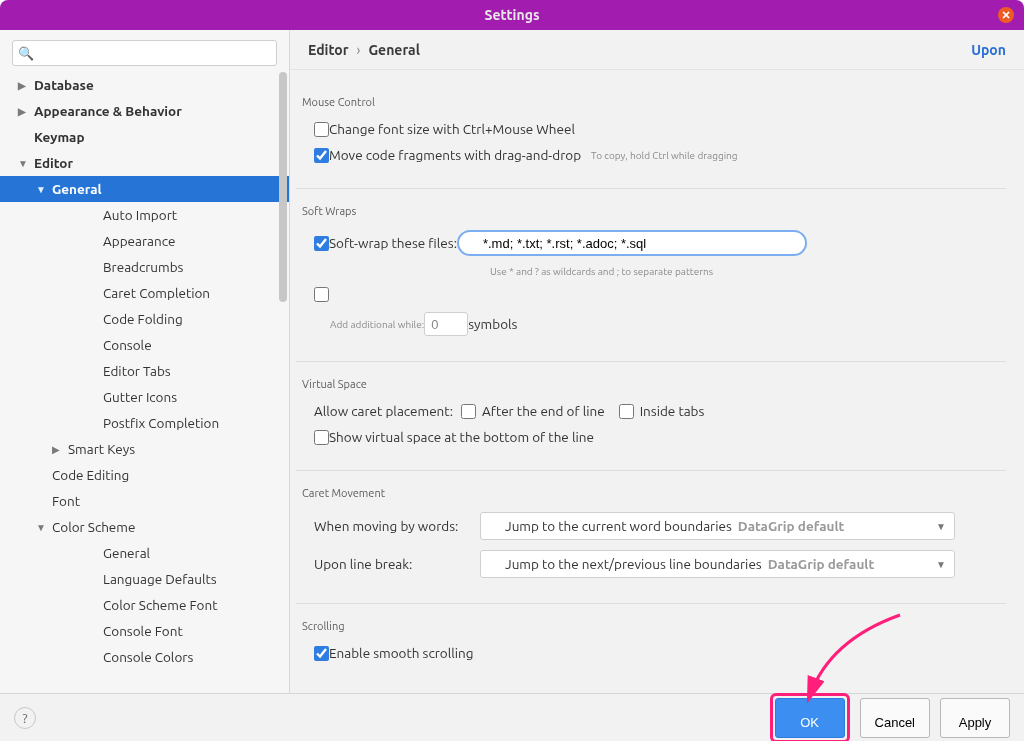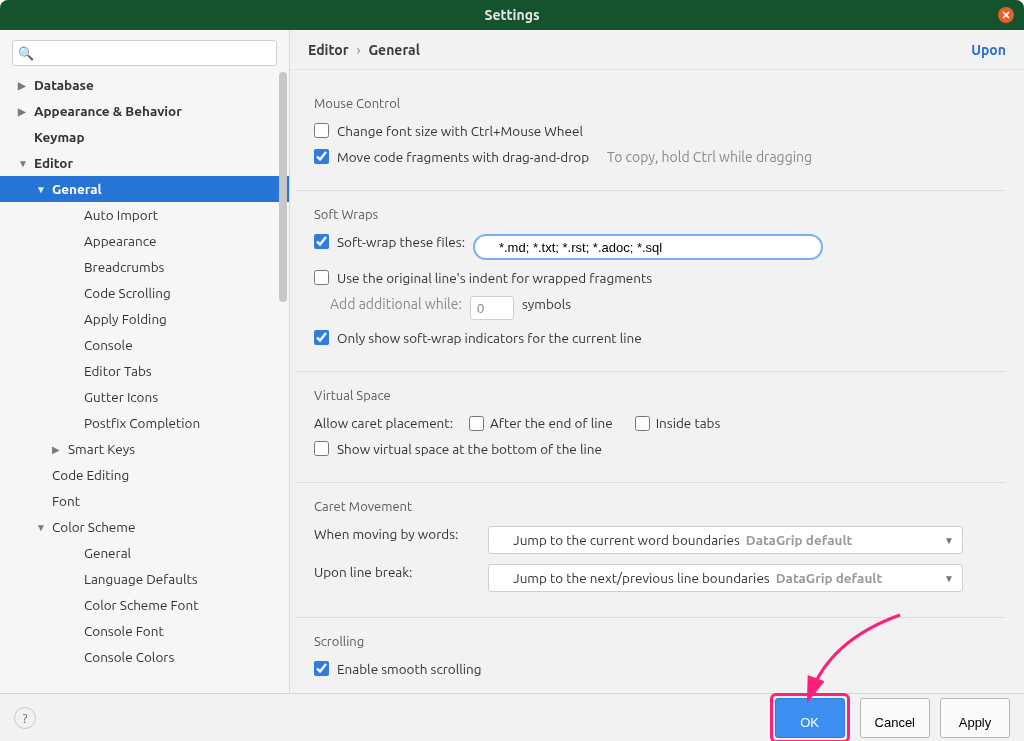--- a/index.html
+++ b/index.html
@@ -1,48 +1,48 @@
 <!DOCTYPE html>
 <html><head>
 <meta charset="utf-8">
 <style>
   * { box-sizing: border-box; margin: 0; padding: 0; }
   html, body { width: 1024px; height: 741px; font-family: "Ubuntu", "Segoe UI", Arial, sans-serif; font-size: 13px; color: #2b2b2b; background: #fff; overflow: hidden; }
   .window { width: 1024px; height: 741px; display: flex; flex-direction: column; border-radius: 8px 8px 0 0; overflow: hidden; background: #eceaea; }
-  .titlebar { height: 30px; background: #14532d; color: #e8e8e8; display: flex; align-items: center; justify-content: center; position: relative; font-weight: 600; font-size: 14px; }
+  .titlebar { height: 30px; background: #a21caf; color: #e8e8e8; display: flex; align-items: center; justify-content: center; position: relative; font-weight: 600; font-size: 14px; }
   .close-btn { position: absolute; right: 10px; top: 7px; width: 16px; height: 16px; border-radius: 50%; background: #ef5b25; color: #fff; font-size: 11px; line-height: 16px; text-align: center; cursor: pointer; }
   .body { flex: 1; display: flex; background: #f2f2f2; min-height: 0; }
   
   .side { width: 290px; background: #f6f6f6; border-right: 1px solid #d8d8d8; display: flex; flex-direction: column; }
   .search-wrap { padding: 10px 12px 6px 12px; }
   .search { width: 100%; height: 26px; border: 1px solid #cfcfcf; border-radius: 3px; padding: 0 6px 0 22px; background: #fff; font-size: 13px; }
   .search-wrap { position: relative; }
   .search-icn { position: absolute; left: 18px; top: 16px; color: #9a9a9a; font-size: 13px; }
   .tree { flex: 1; overflow-y: auto; padding-bottom: 10px; position: relative; }
   .tree-item { display: flex; align-items: center; height: 26px; padding-left: 14px; cursor: pointer; color: #333; font-size: 13.5px; }
   .tree-item.lvl0 { padding-left: 18px; font-weight: 700; }
   .tree-item.lvl1 { padding-left: 36px; font-weight: 700; }
   .tree-item.lvl1.nobold { font-weight: 400; }
-  .tree-item.lvl2 { padding-left: 84px; font-weight: 400; }
+  .tree-item.lvl2 { padding-left: 84px; font-weight: 400; margin-left: 19px; }
   .tree-item.selected { background: #2675d6; color: #fff; }
   .tw { display: inline-block; width: 12px; color: #7a7a7a; font-size: 10px; margin-right: 4px; }
   .tree-item.selected .tw { color: #e4f0ff; }
   .scrollbar-v { position: absolute; right: 2px; top: 0; width: 8px; height: 230px; background: #c7c7c7; border-radius: 4px; }
   
   .main { flex: 1; display: flex; flex-direction: column; min-width: 0; }
   .crumb { height: 40px; display: flex; align-items: center; padding: 0 18px; font-size: 14px; font-weight: 700; color: #3a3a3a; border-bottom: 1px solid #e3e3e3; background: #f2f2f2; }
   .crumb .sep { margin: 0 8px; font-weight: 400; color: #888; }
   .reset { margin-left: auto; color: #2a6fd4; font-weight: 600; cursor: pointer; }
   .content { flex: 1; overflow-y: auto; padding: 10px 18px 0 6px; color: #444; }
-  .section-title { color: #5c5c5c; font-size: 13px; margin: 6px 0 8px 18px; }
+  .section-title { color: #5c5c5c; font-size: 11px; margin: 6px 0 8px 6px; }
   .group { border-top: 1px solid #dedede; padding: 10px 0 14px 0; margin-bottom: 6px; }
   .group:first-of-type { border-top: none; }
-  .row { display: flex; align-items: flex-start; padding: 5px 0 5px 18px; gap: 8px; font-size: 13.5px; color: #333; }
+  .row { display: flex; align-items: center; padding: 5px 0 5px 18px; font-size: 13.5px; color: #333; }
   .row.indent { padding-left: 34px; }
-  .hint { color: #8a8a8a; font-size: 14px; }
+  .hint { color: #8a8a8a; font-size: 10px; }
   input[type=checkbox] { width: 15px; height: 15px; accent-color: #2f7de1; }
   .filefield { flex: 1; max-width: 350px; height: 26px; border: 2px solid #7aaef0; border-radius: 13px; padding: 0 24px; font-size: 13px; background: #fff; }
   .numfield { width: 44px; height: 24px; border: 1px solid #cfcfcf; border-radius: 3px; padding: 0 6px; font-size: 13px; color: #888; }
   .selectish { flex: 1; height: 28px; border: 1px solid #cfcfcf; border-radius: 3px; background: #fff; display: flex; align-items: center; padding: 0 24px; font-size: 13.5px; color: #333; max-width: 475px; position: relative; }
   .selectish .def { color: #9a9a9a; margin-left: 6px; font-weight: bold; }
   .selectish .caret { position: absolute; right: 8px; color: #777; font-size: 10px; }
   
   .footer { height: 48px; border-top: 1px solid #d6d6d6; background: #f2f2f2; display: flex; align-items: center; padding: 0 14px; gap: 10px; }
   .help { width: 22px; height: 22px; border: 1px solid #c9c9c9; border-radius: 50%; text-align: center; line-height: 20px; color: #6a6a6a; font-size: 13px; cursor: pointer; }
   .spacer { flex: 1; }
@@ -93,24 +93,24 @@
         <div class="tree-item lvl2">
             <span>Auto Import</span>
           </div>
         <div class="tree-item lvl2">
             <span>Appearance</span>
           </div>
         <div class="tree-item lvl2">
             <span>Breadcrumbs</span>
           </div>
         <div class="tree-item lvl2">
-            <span>Code Scrolling</span>
-          </div>
-        <div class="tree-item lvl2">
-            <span>Apply Folding</span>
+            <span>Caret Completion</span>
+          </div>
+        <div class="tree-item lvl2">
+            <span>Code Folding</span>
           </div>
         <div class="tree-item lvl2">
             <span>Console</span>
           </div>
         <div class="tree-item lvl2">
             <span>Editor Tabs</span>
           </div>
         <div class="tree-item lvl2">
             <span>Gutter Icons</span>
           </div>
@@ -175,33 +175,31 @@
           </label>
         </div>
 
         <div class="group">
           <div class="section-title">Soft Wraps</div>
           <div class="row">
             <input type="checkbox" checked="" style="">
             <span>Soft-wrap these files:</span>
             <input class="filefield" type="text" value="*.md; *.txt; *.rst; *.adoc; *.sql" style="">
           </div>
+          <div class="row" style="padding-left:194px">
+            <span class="hint">Use * and ? as wildcards and ; to separate patterns</span>
+          </div>
           <label class="row">
             <input type="checkbox" style="">
-            <span>Use the original line's indent for wrapped fragments</span>
           </label>
           <div class="row indent">
             <span class="hint">Add additional while:</span>
             <input class="numfield" type="text" value="0" style="">
             <span>symbols</span>
           </div>
-          <label class="row">
-            <input type="checkbox" checked="" style="">
-            <span>Only show soft-wrap indicators for the current line</span>
-          </label>
         </div>
 
         <div class="group">
           <div class="section-title">Virtual Space</div>
           <div class="row">
             <span>Allow caret placement:</span>
             <label style="display:flex;align-items:center;gap:6px;margin-left:8px">
               <input type="checkbox" style="">
               <span>After the end of line</span>
             </label>

